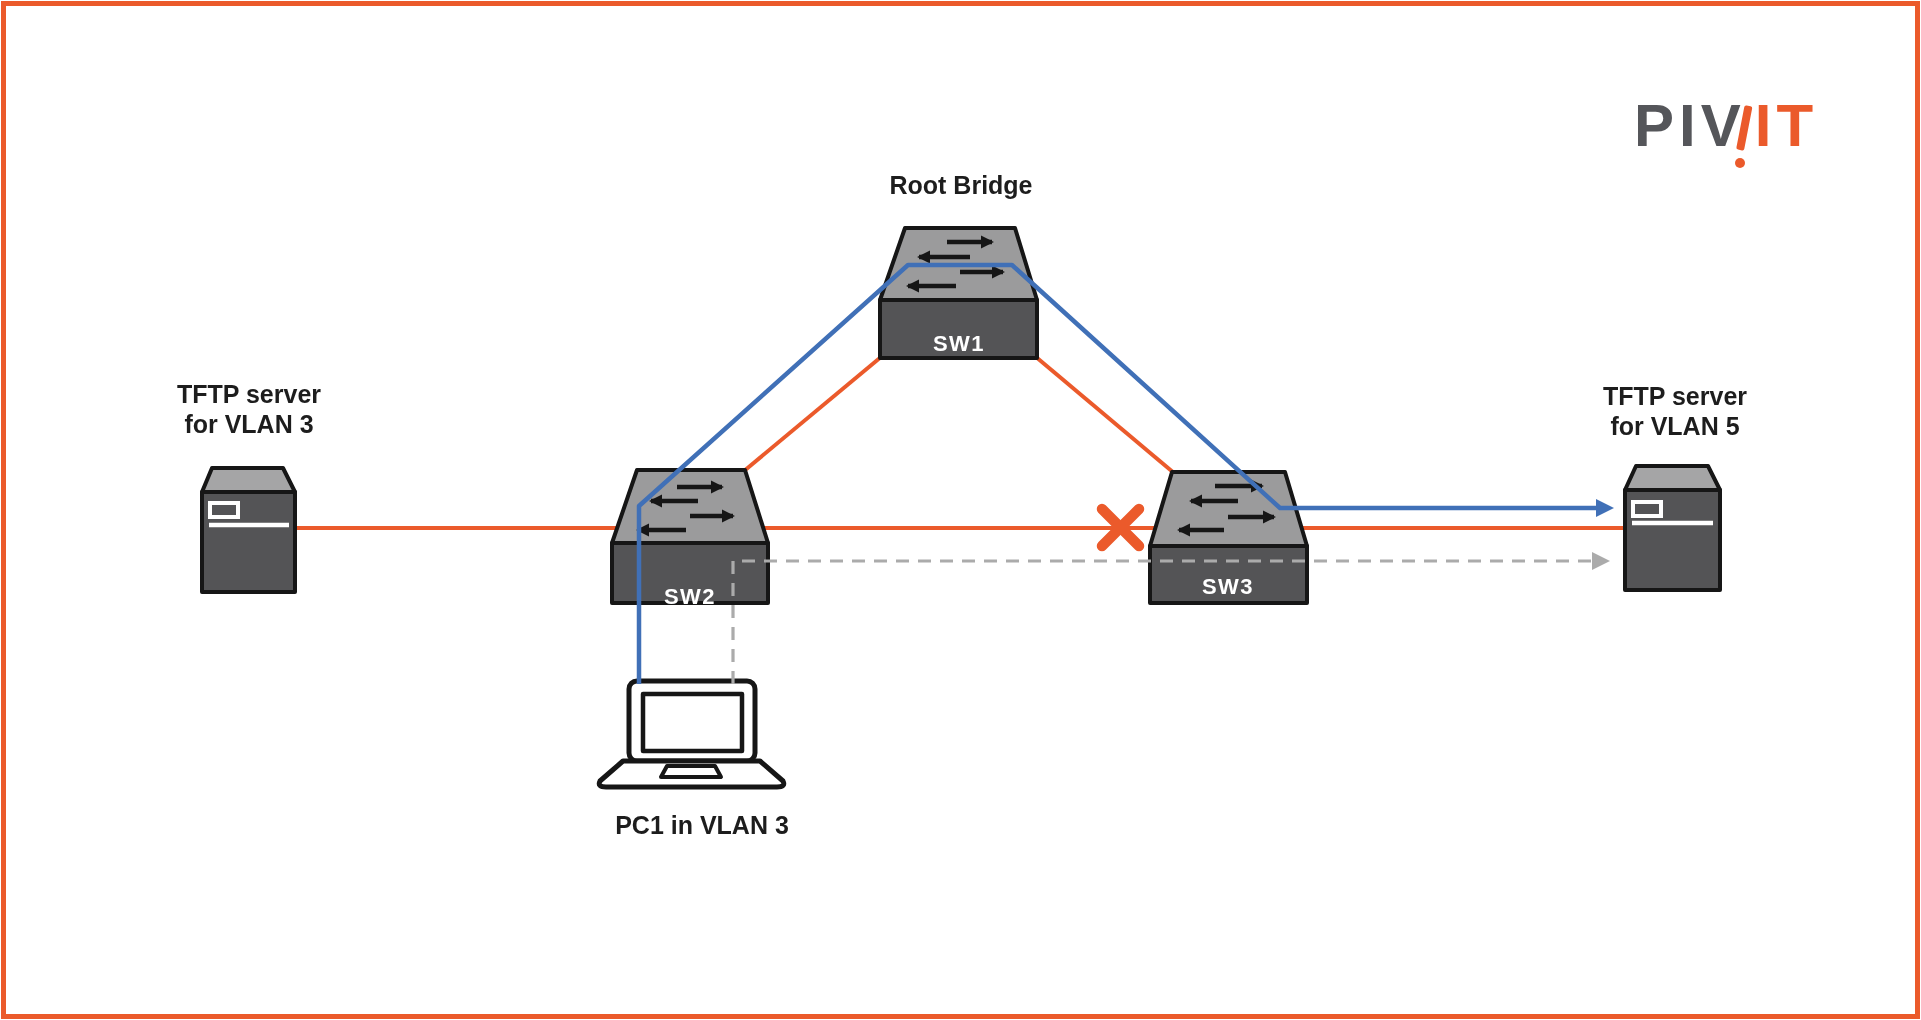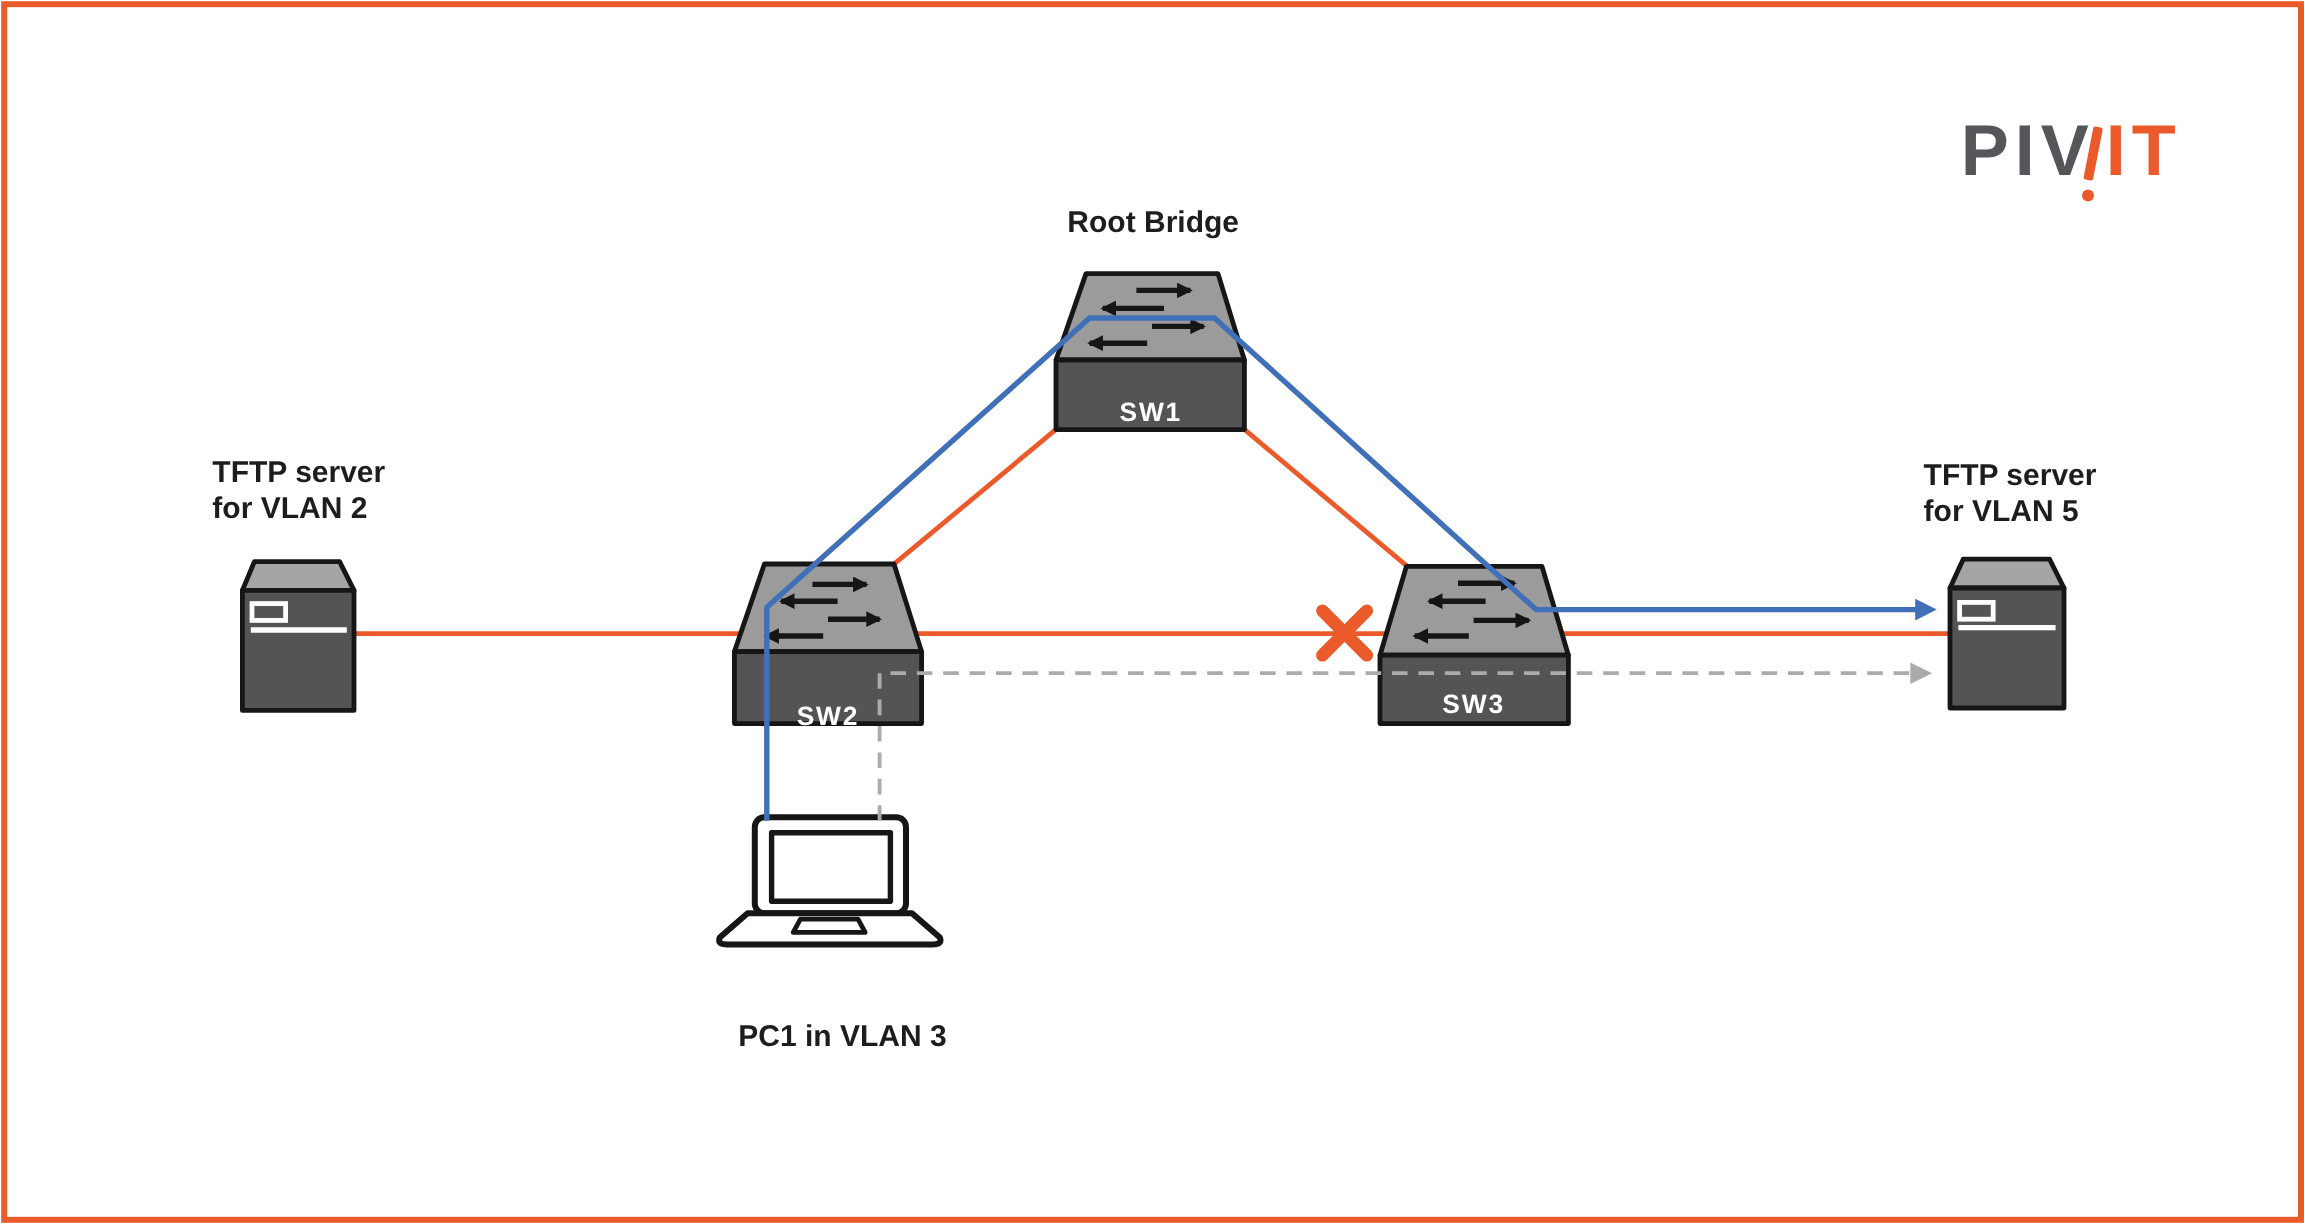--- a/index.html
+++ b/index.html
@@ -25,21 +25,21 @@
   .sv-front { fill:var(--server-front,#545456); stroke:var(--outline,#161616); stroke-width:4; stroke-linejoin:round; }
   .sv-slot  { fill:none; stroke:#ffffff; stroke-width:4; }
   .sv-bar   { stroke:#ffffff; stroke-width:4.5; }
   .arrow    { stroke:var(--outline,#161616); stroke-width:4.5; }
   .ah       { fill:var(--outline,#161616); }
   .lp       { fill:#ffffff; stroke:var(--outline,#161616); stroke-linejoin:round; }
 
   
   .lbl {
     position:absolute; transform:translateX(-50%); z-index:3;
-    font-weight:bold; color:var(--label-text,#1D1D1D); white-space:nowrap;
+    font-weight:bold; color:var(--label-text,#1D1D1D); text-align:center; white-space:nowrap;
   }
   .lbl-node { font-size:25px; line-height:30px; }
   .lbl-sw   { font-size:22px; color:#ffffff; letter-spacing:1.5px; }
 
   
   .logo { position:absolute; left:1634px; top:96px; z-index:3; display:flex; align-items:flex-start;
           font-size:60px; font-weight:bold; letter-spacing:5px; line-height:60px; }
   .logo .g { color:var(--logo-gray,#55565A); }
   .logo .o { color:var(--orange,#EB5A2B); }
   .excl { position:relative; width:12px; height:78px; margin-left:-12px; margin-right:9px; }
@@ -128,29 +128,29 @@
   </svg>
 
   <div class="lbl lbl-node" style="left:961px; top:170px;">Root Bridge</div>
 
   <div class="lbl lbl-sw" style="left:959px; top:331px;">SW1</div>
   <div class="lbl lbl-sw" style="left:690px; top:584px;">SW2</div>
   <div class="lbl lbl-sw" style="left:1228px; top:564px;margin-top:10px;">SW3</div>
 
   <div class="lbl lbl-node" style="left:249px; top:379px;">
     <div>TFTP server</div>
-    <div>for VLAN 2</div>
+    <div>for VLAN 3</div>
   </div>
 
   <div class="lbl lbl-node" style="left:1675px; top:381px;">
     <div>TFTP server</div>
     <div>for VLAN 5</div>
   </div>
 
-  <div class="lbl lbl-node" style="left:702px; top:849px;">PC1 in VLAN 3</div>
+  <div class="lbl lbl-node" style="left:702px; top:810px;">PC1 in VLAN 3</div>
 
   <div class="logo">
     <span class="g">PIV</span>
     <span class="excl">
       <span class="excl-bar"></span>
       <span class="excl-dot"></span>
     </span>
     <span class="o">IT</span>
   </div>
 </div>

